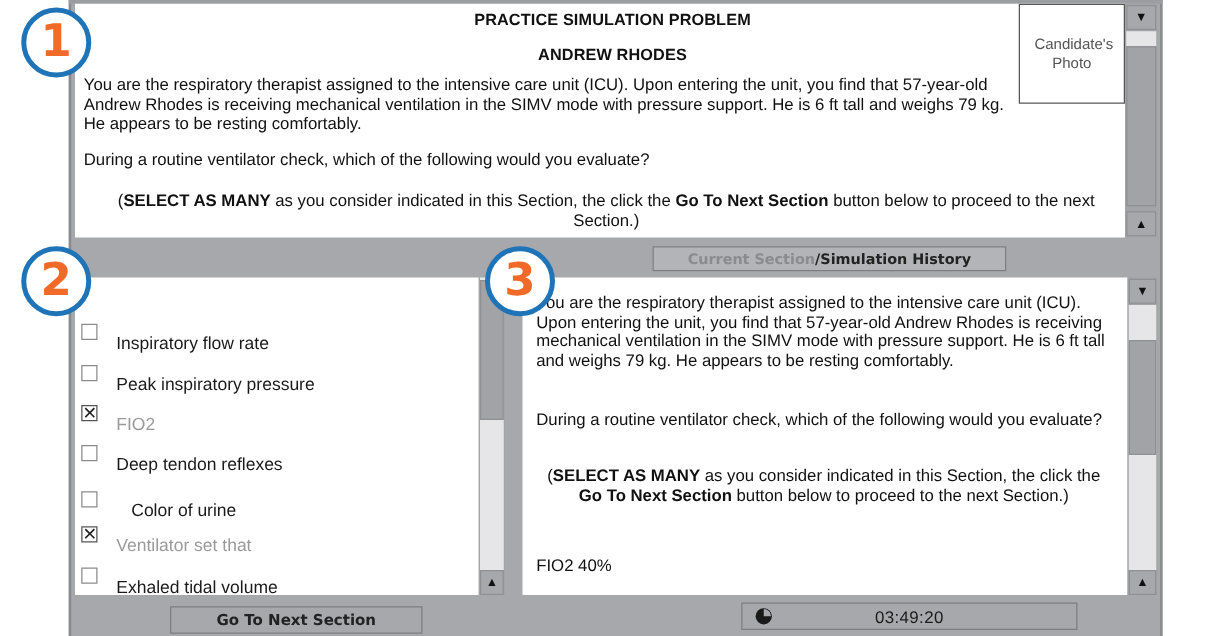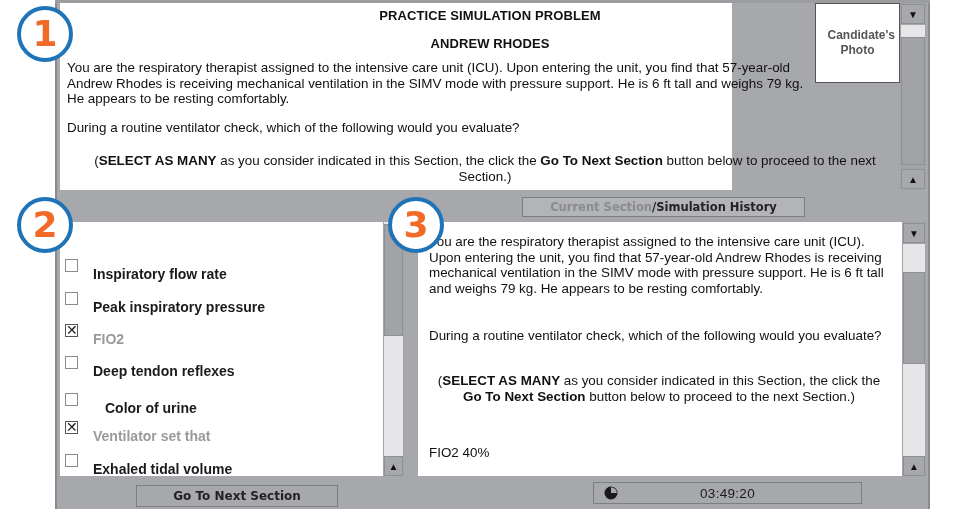--- a/index.html
+++ b/index.html
@@ -12,21 +12,21 @@
   .frame {
     position:absolute; left:55px; top:0; width:875px; height:509px;
     background:#a7a8ab;
     border-left:2px solid #8a8b8e; border-right:2px solid #8a8b8e;
     box-sizing:border-box;
   }
   .frame-top { position:absolute; left:55px; top:0; width:875px; height:3px; background:#9c9da0; }
 
   
   .top-panel {
-    position:absolute; left:60px; top:3px; width:672px; height:187px;
+    position:absolute; left:60px; top:3px; width:840px; height:187px;
     background:#fff;
   }
   .title {
     position:absolute; left:0; width:860px; text-align:center;
     font-weight:bold; font-size:13px; letter-spacing:0.1px;
   }
   .title.t1 { top:5px; }
   .title.t2 { top:33px; }
   .top-text {
     position:absolute; left:7px; top:57px; width:740px;
@@ -73,21 +73,21 @@
   .list-item {
     position:absolute; left:5px; height:22px; display:flex; align-items:center;
     cursor:pointer;
   }
   .cb {
     width:13px; height:13px; border:1px solid #8b8b8b; box-sizing:border-box;
     background:#fff; margin-right:15px; position:relative;
     font-size:14px; line-height:11px; text-align:center; color:#222;
   }
   .cb.checked { border-color:#555; }
-  .item-label { font-weight:bold; font-size:14px; color:#1a1a1a;margin-top:18px; }
+  .item-label { font-weight:normal; font-size:14px; color:#1a1a1a;margin-top:18px; }
   .item-label.checked { color:#9a9a9a; }
 
   
   .right-panel {
     position:absolute; left:418px; top:222px; width:484px; height:254px;
     background:#fff;
   }
   .right-text {
     position:absolute; left:11px; top:12px; width:460px;
     font-size:13.4px; line-height:15.6px;
@@ -133,21 +133,21 @@
 <div class="frame-top"></div>
 
 <div class="top-panel">
   <div class="title t1">PRACTICE SIMULATION PROBLEM</div>
   <div class="title t2">ANDREW RHODES</div>
   <div class="top-text">You are the respiratory therapist assigned to the intensive care unit (ICU). Upon entering the unit, you find that 57-year-old Andrew Rhodes is receiving mechanical ventilation in the SIMV mode with pressure support. He is 6 ft tall and weighs 79 kg. He appears to be resting comfortably.</div>
   <div class="top-q">During a routine ventilator check, which of the following would you evaluate?</div>
   <div class="top-instr"><span>(</span><b>SELECT AS MANY</b><span> as you consider indicated in this Section, the click the </span><b>Go To Next Section</b><span> button below to proceed to the next Section.)</span></div>
 </div>
 <div class="photo-box">
-    <span style="width:60px;font-weight:bold;">Candidate's Photo</span>
+    <span style="width:60px;">Candidate's Photo</span>
   </div>
 
 <div class="sb" style="left:900px; top:3px; width:26px; height:187px;">
   <div class="sb-btn" style="top:1px;">
       <span>▼</span>
     </div>
   <div class="sb-track" style="top:22px; height:12px;"></div>
   <div class="sb-thumb" style="top:34px; height:128px;"></div>
   <div class="sb-btn" style="top:166px;">
       <span>▲</span>

